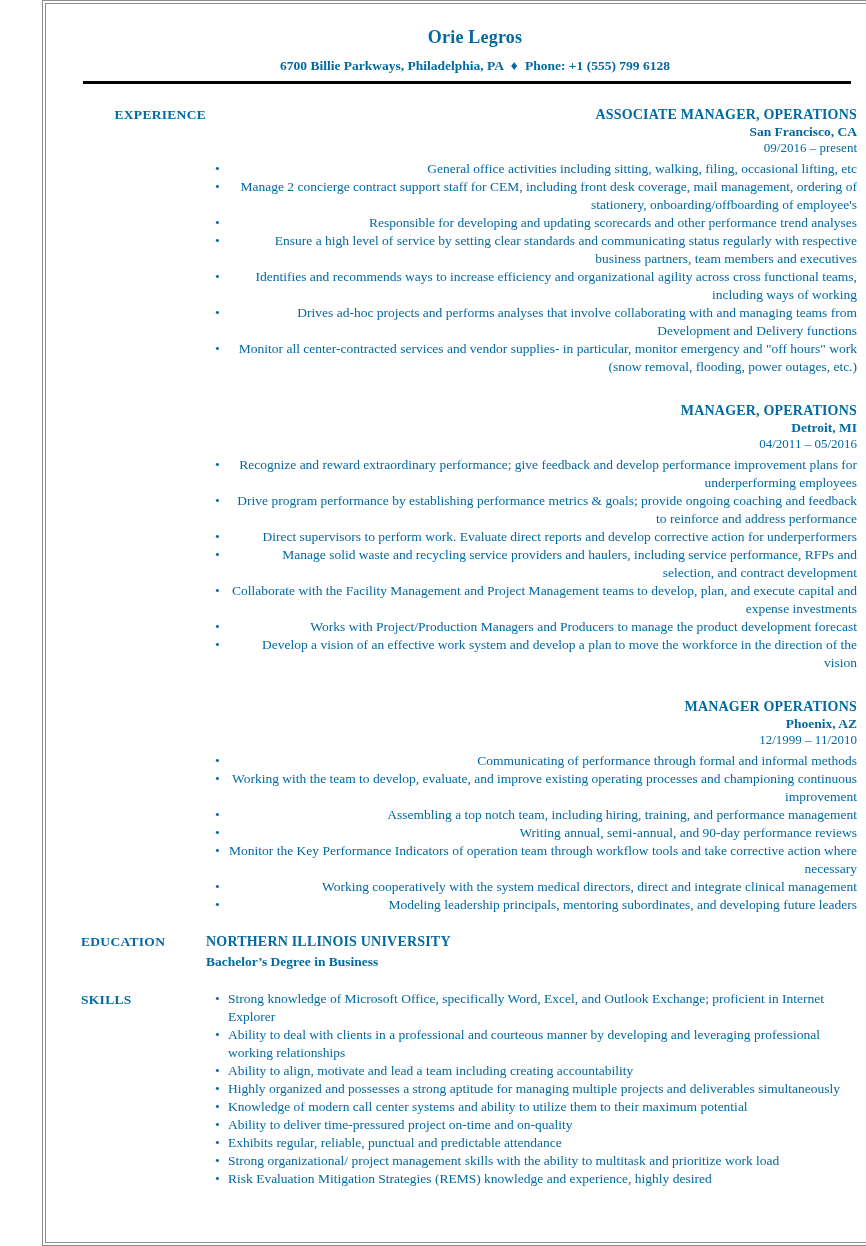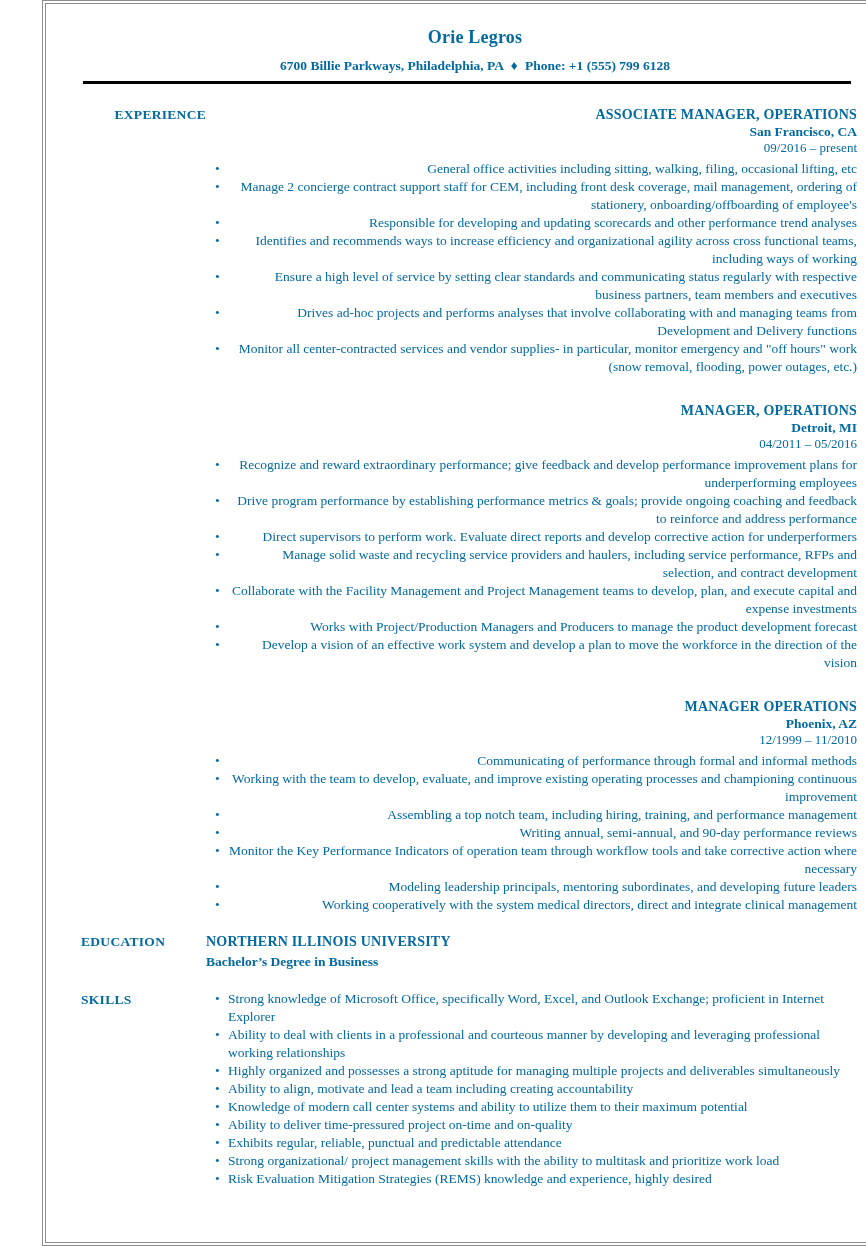--- a/index.html
+++ b/index.html
@@ -84,22 +84,22 @@
     <div class="section-content">
 
       <div class="job">
         <div class="job-title">ASSOCIATE MANAGER, OPERATIONS</div>
         <div class="job-location">San Francisco, CA</div>
         <div class="job-dates">09/2016 – present</div>
         <ul class="bullets">
           <li>General office activities including sitting, walking, filing, occasional lifting, etc</li>
           <li>Manage 2 concierge contract support staff for CEM, including front desk coverage, mail management, ordering of stationery, onboarding/offboarding of employee's</li>
           <li>Responsible for developing and updating scorecards and other performance trend analyses</li>
+          <li>Ensure a high level of service by setting clear standards and communicating status regularly with respective business partners, team members and executives</li>
           <li>Identifies and recommends ways to increase efficiency and organizational agility across cross functional teams, including ways of working</li>
-          <li>Ensure a high level of service by setting clear standards and communicating status regularly with respective business partners, team members and executives</li>
           <li>Drives ad-hoc projects and performs analyses that involve collaborating with and managing teams from Development and Delivery functions</li>
           <li>Monitor all center-contracted services and vendor supplies- in particular, monitor emergency and "off hours" work (snow removal, flooding, power outages, etc.)</li>
         </ul>
       </div>
 
       <div class="job">
         <div class="job-title">MANAGER, OPERATIONS</div>
         <div class="job-location">Detroit, MI</div>
         <div class="job-dates">04/2011 – 05/2016</div>
         <ul class="bullets">
@@ -116,44 +116,44 @@
       <div class="job">
         <div class="job-title">MANAGER OPERATIONS</div>
         <div class="job-location">Phoenix, AZ</div>
         <div class="job-dates">12/1999 – 11/2010</div>
         <ul class="bullets">
           <li>Communicating of performance through formal and informal methods</li>
           <li>Working with the team to develop, evaluate, and improve existing operating processes and championing continuous improvement</li>
           <li>Assembling a top notch team, including hiring, training, and performance management</li>
           <li>Writing annual, semi-annual, and 90-day performance reviews</li>
           <li>Monitor the Key Performance Indicators of operation team through workflow tools and take corrective action where necessary</li>
+          <li>Working cooperatively with the system medical directors, direct and integrate clinical management</li>
           <li>Modeling leadership principals, mentoring subordinates, and developing future leaders</li>
-          <li>Working cooperatively with the system medical directors, direct and integrate clinical management</li>
         </ul>
       </div>
 
     </div>
   </div>
 
   <div class="section section-education">
     <div class="section-label">EDUCATION</div>
     <div class="section-content">
       <div class="school">NORTHERN ILLINOIS UNIVERSITY</div>
       <div class="degree">Bachelor’s Degree in Business</div>
     </div>
   </div>
 
   <div class="section section-skills">
     <div class="section-label">SKILLS</div>
     <div class="section-content">
       <ul class="bullets" style="margin-top:0;">
         <li>Strong knowledge of Microsoft Office, specifically Word, Excel, and Outlook Exchange; proficient in Internet Explorer</li>
         <li>Ability to deal with clients in a professional and courteous manner by developing and leveraging professional working relationships</li>
+        <li>Ability to align, motivate and lead a team including creating accountability</li>
         <li>Highly organized and possesses a strong aptitude for managing multiple projects and deliverables simultaneously</li>
-        <li>Ability to align, motivate and lead a team including creating accountability</li>
         <li>Knowledge of modern call center systems and ability to utilize them to their maximum potential</li>
         <li>Ability to deliver time-pressured project on-time and on-quality</li>
         <li>Exhibits regular, reliable, punctual and predictable attendance</li>
         <li>Strong organizational/ project management skills with the ability to multitask and prioritize work load</li>
         <li>Risk Evaluation Mitigation Strategies (REMS) knowledge and experience, highly desired</li>
       </ul>
     </div>
   </div>
 
 </div>

